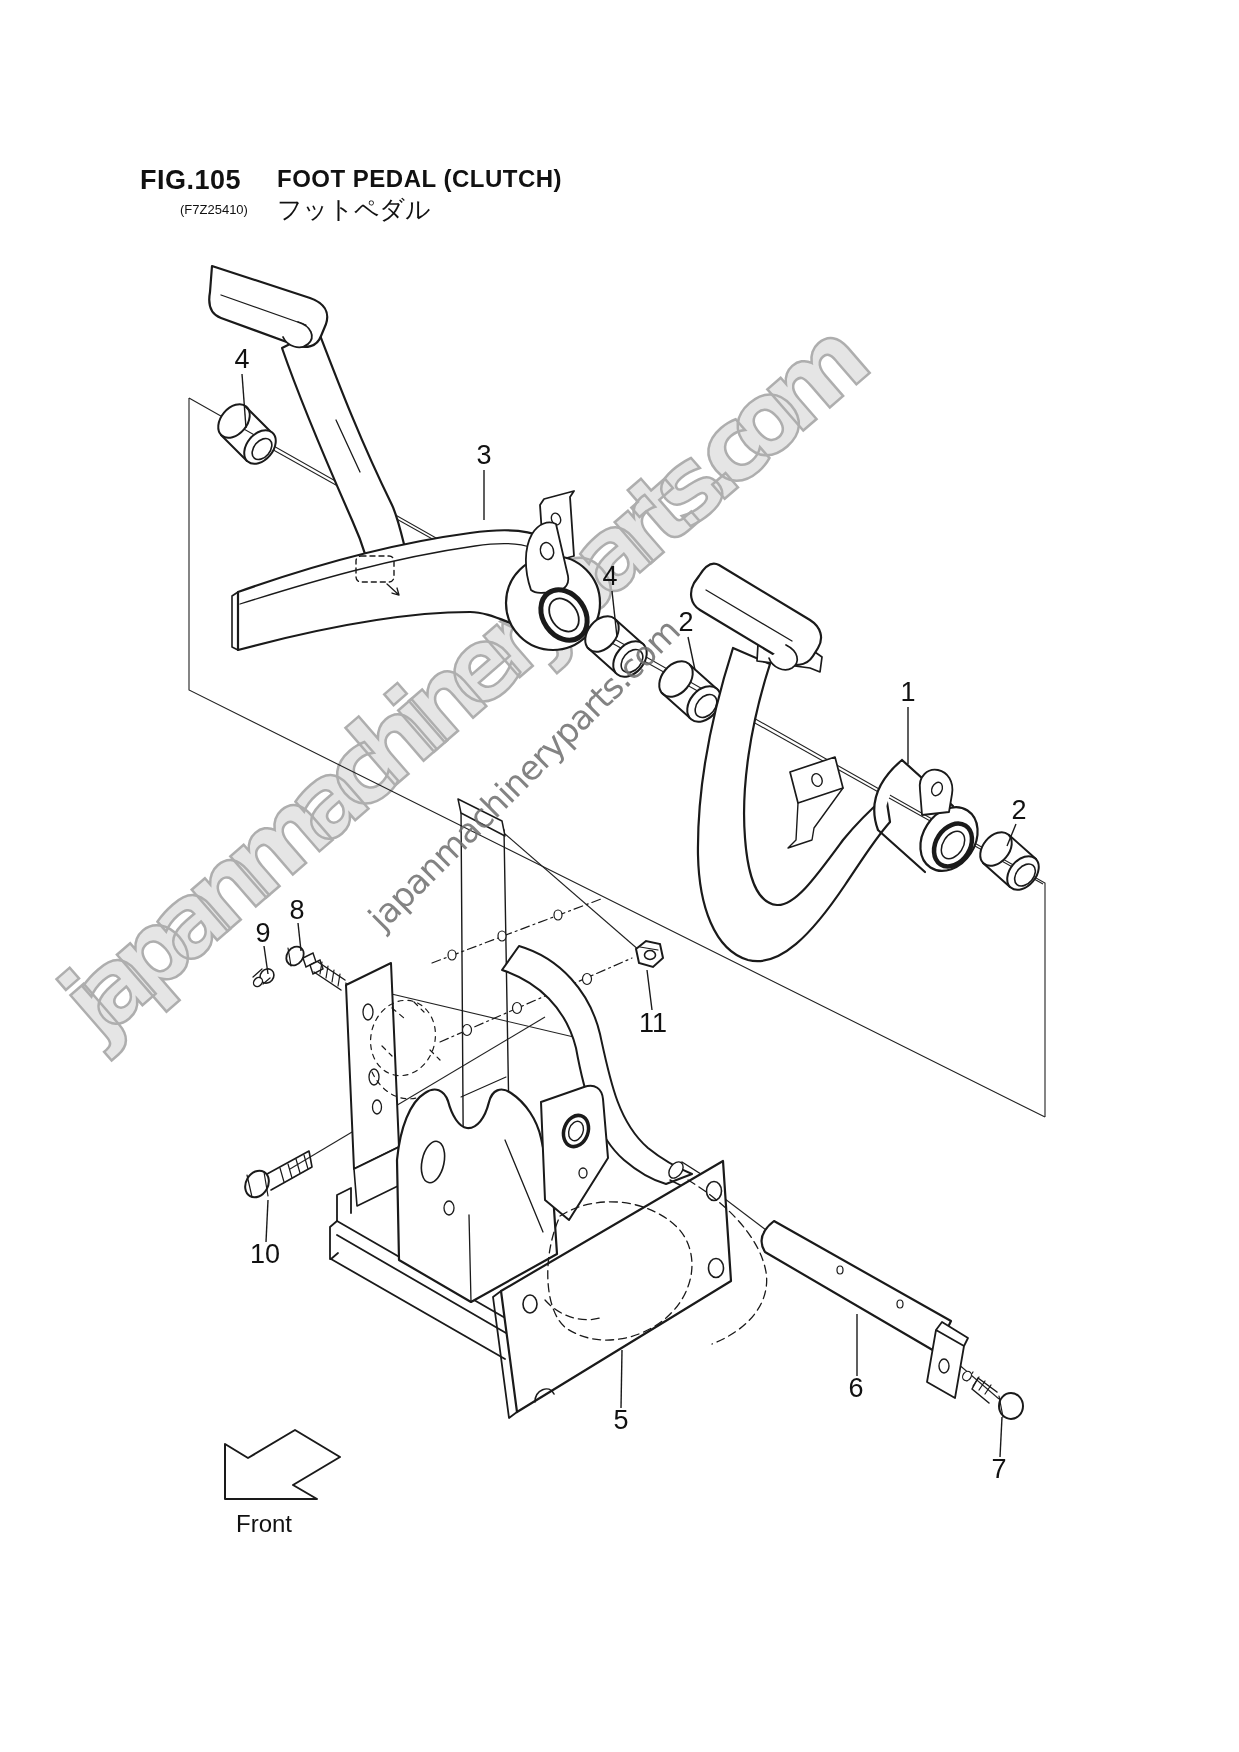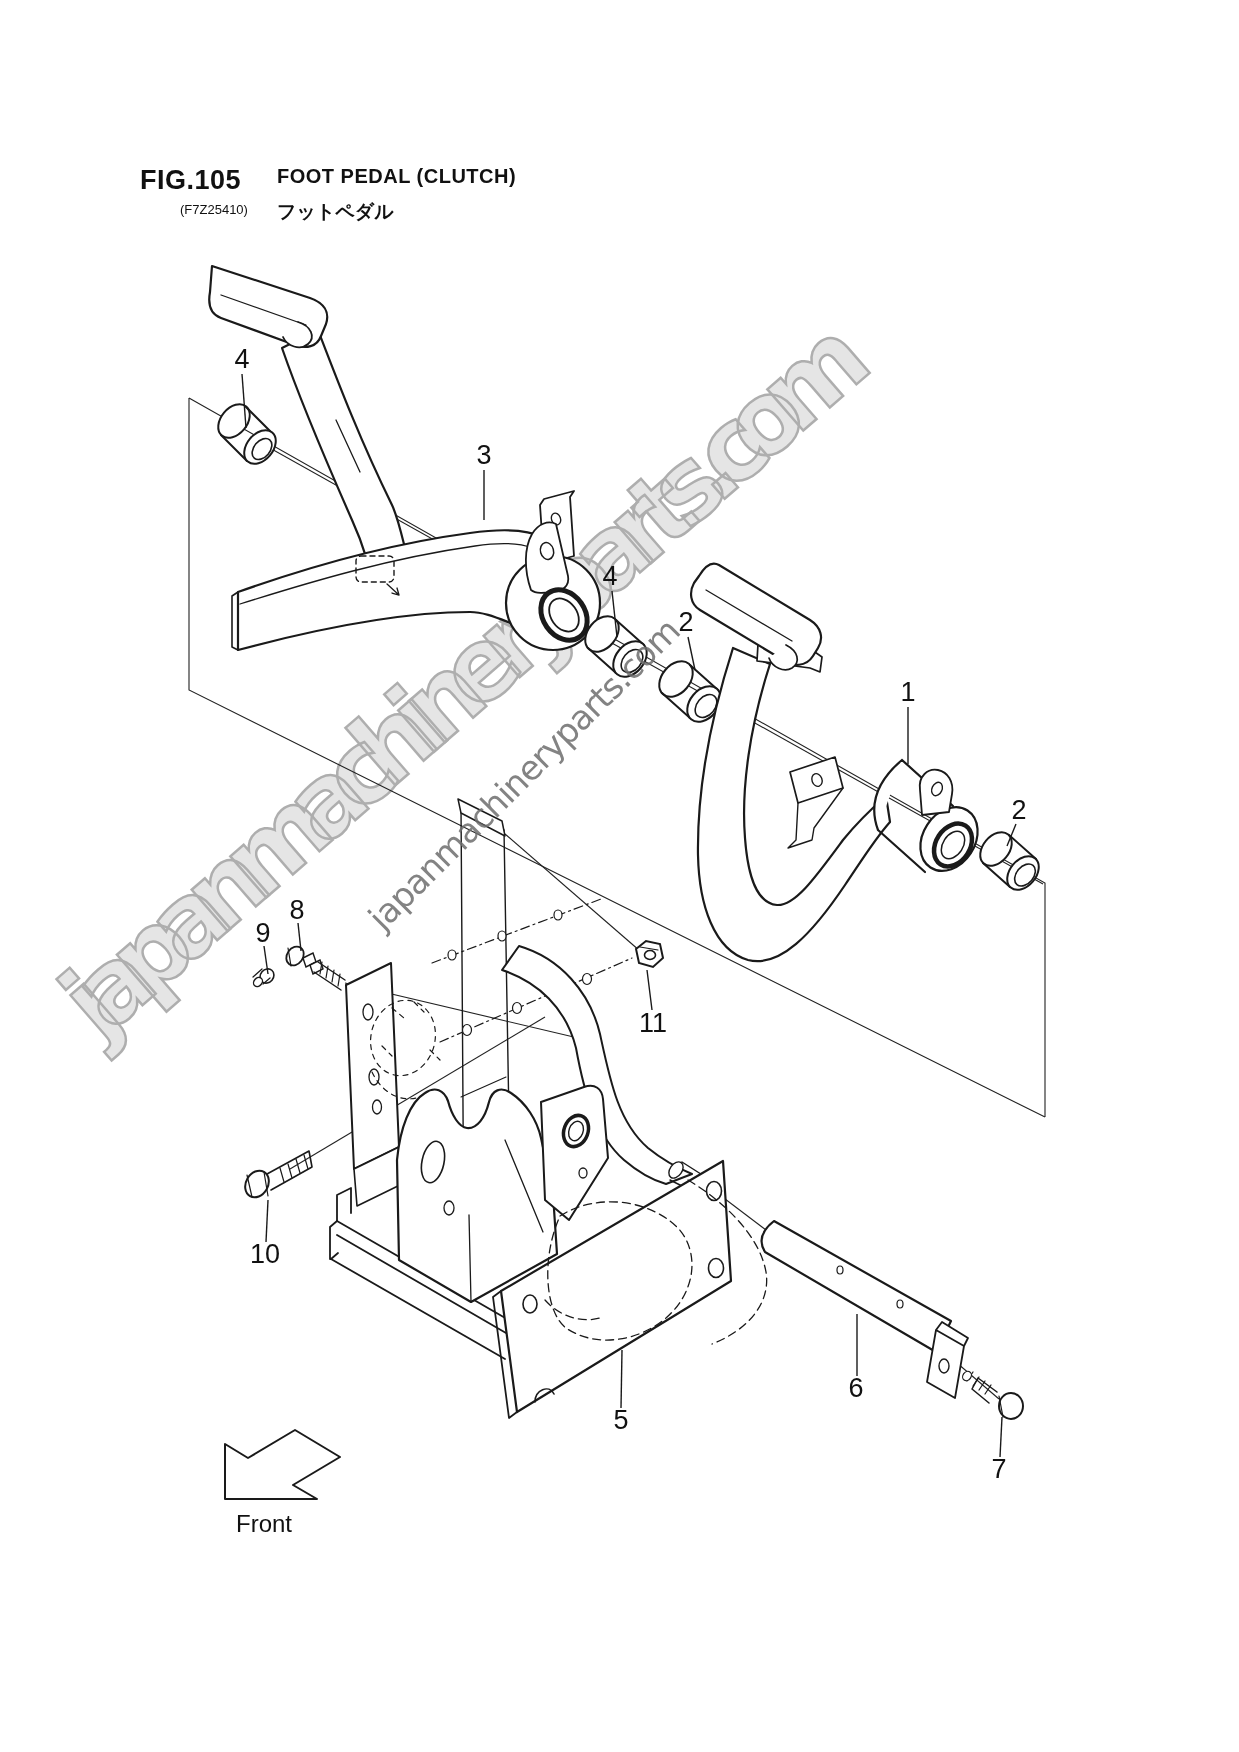--- a/index.html
+++ b/index.html
@@ -1,21 +1,21 @@
 <!DOCTYPE html>
 <html><head>
 <meta charset="utf-8">
 <style>
   html,body{margin:0;padding:0;background:#ffffff;}
   .page{position:relative;width:1239px;height:1752px;background:#fff;overflow:hidden;
         font-family:"Liberation Sans",sans-serif;text-align:right;}
   .hdr-fig{position:absolute;left:140px;top:165px;font-size:27px;font-weight:bold;color:#111;letter-spacing:0.5px;}
-  .hdr-title{position:absolute;left:277px;top:165px;font-size:20px;font-weight:bold;color:#111;letter-spacing:0.5px;}
+  .hdr-title{position:absolute;left:277px;top:165px;font-size:24px;font-weight:bold;color:#111;letter-spacing:0.5px;}
   .hdr-code{position:absolute;left:180px;top:202px;font-size:13px;color:#111;}
-  .hdr-jp{position:absolute;left:277px;top:199px;font-size:19px;font-weight:bold;color:#111;}
+  .hdr-jp{position:absolute;left:277px;top:193px;font-size:25px;font-weight:normal;color:#111;}
   svg{position:absolute;left:0;top:0;}
   .wm-big{font-family:"DejaVu Sans",sans-serif;font-size:100px;font-weight:700;
           fill:#e3e3e3;stroke:#a6a6a6;stroke-width:2.5px;opacity:0.9;}
   .wm-small{font-family:"DejaVu Sans",sans-serif;font-size:34px;font-weight:400;
           fill:#6e6e6e;opacity:0.85;}
   .front-label{font-family:"Liberation Sans",sans-serif;font-size:24px;fill:#111;}
   .callout-text{font-family:"Liberation Sans",sans-serif;font-size:27px;fill:#111;}
 </style>
 </head>
 <body>

